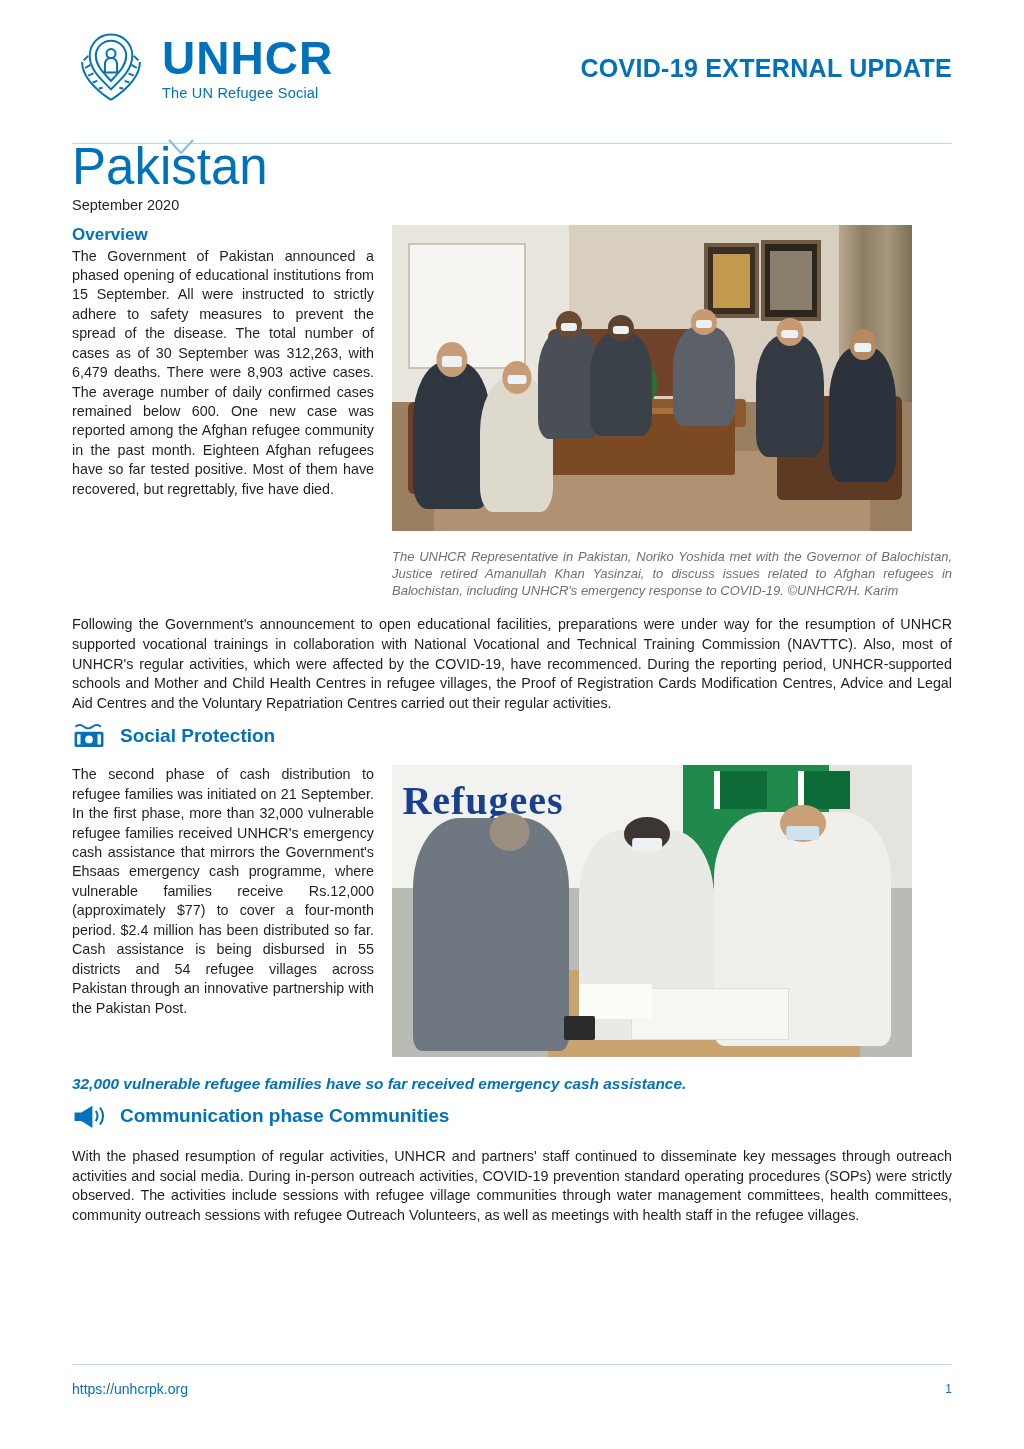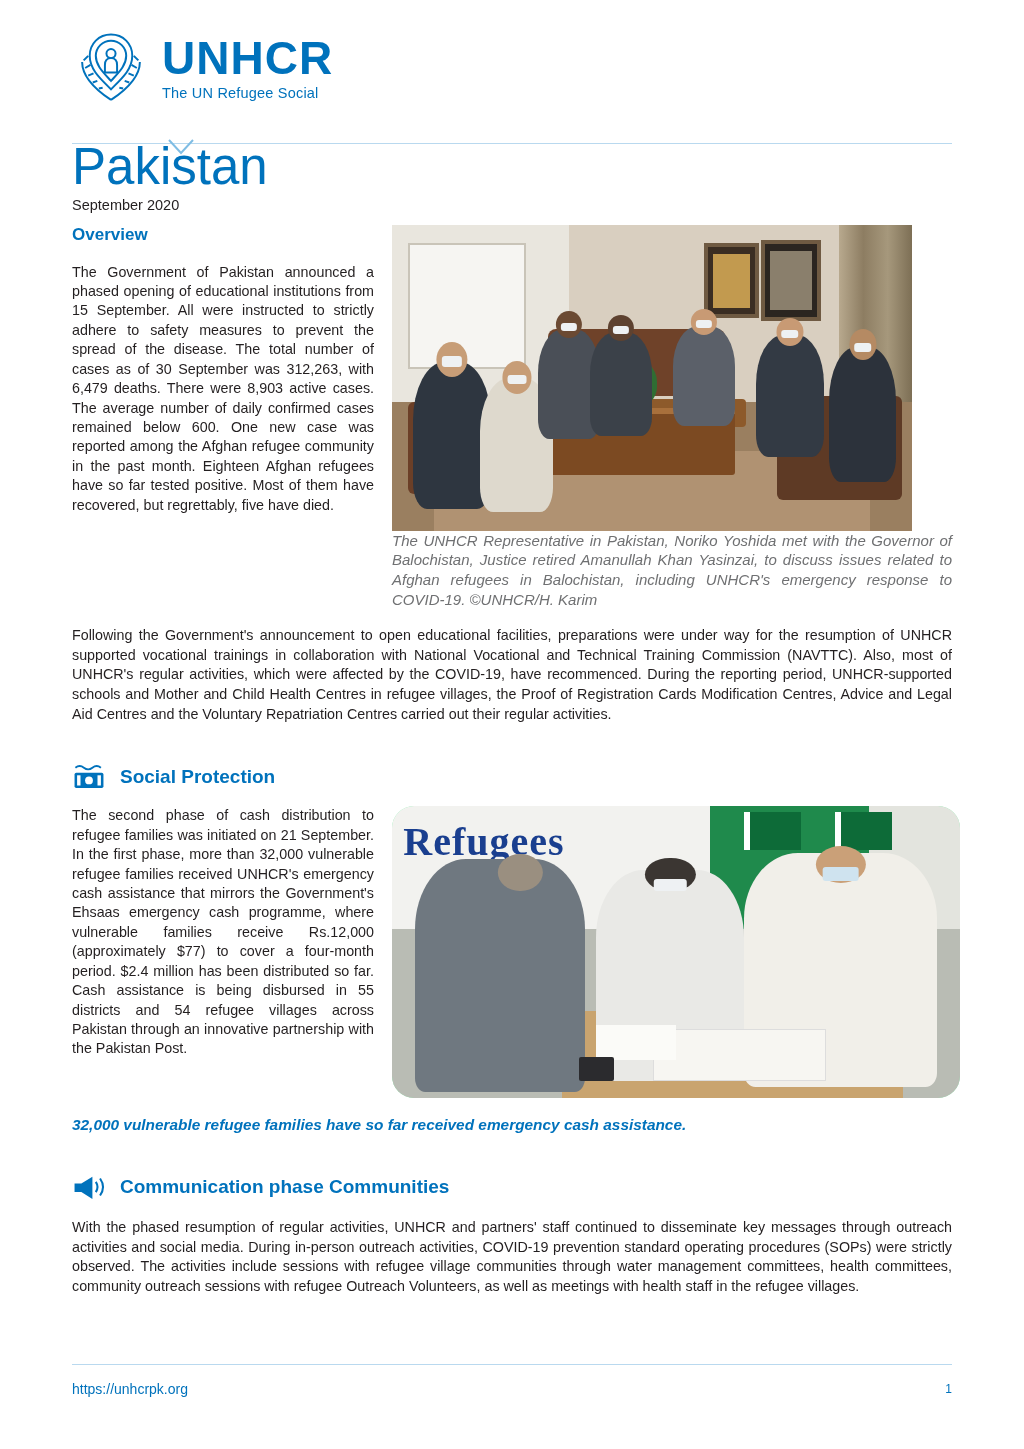--- a/index.html
+++ b/index.html
@@ -109,49 +109,49 @@
     width: 302px;
     flex: 0 0 302px;
   }
   .col-right {
     flex: 1 1 auto;
   }
   .section-heading {
     font-size: 17px;
     font-weight: bold;
     color: #0072bc;
-    margin-bottom: 18px;
+    margin-bottom: 2px;
   }
   .body-text {
     font-size: 14.3px;
     line-height: 1.36;
     text-align: justify;
     color: #231f20;
   }
   .caption {
-    font-size: 15px;
+    font-size: 13px;
     line-height: 1.33;
     color: #6f7072;
     font-style: italic;
     text-align: justify;
-    margin-top: 0;
+    margin-top: 17px;
   }
   .para-wide {
     font-size: 14.3px;
     line-height: 1.37;
     text-align: justify;
     margin-top: 16px;
   }
 
   
   .sec-head-row {
     display: flex;
     align-items: center;
     gap: 14px;
-    margin-top: 38px;
+    margin-top: 8px;
   }
   .sec-icon {
     width: 34px;
     height: 30px;
     flex: 0 0 auto;
     display: flex;
     align-items: center;
     justify-content: center;
   }
   .sec-title {
@@ -223,25 +223,24 @@
   .p1-sofaL { position:absolute; left:3%; bottom:12%; width:26%; height:30%; background:#6b3f27; border-radius:6px; }
   .p1-sofaR { position:absolute; right:2%; bottom:10%; width:24%; height:34%; background:#5e3a25; border-radius:6px; }
   .p1-sofaC { position:absolute; left:30%; top:34%; width:34%; height:22%; background:#6f4229; border-radius:8px; }
   .person { position:absolute; border-radius:40% 40% 18% 18%; }
   .person .head { position:absolute; left:50%; top:0; transform:translateX(-50%); border-radius:50%; }
   .person .mask { position:absolute; left:50%; transform:translateX(-50%); background:#eef1f3; border-radius:3px; }
 
   
   .photo2 {
     position: relative;
-    width: 568px;
+    width: 520px;
     height: 292px;
     overflow: hidden;
     background: #86efac;
-    border-radius: 22px;
   }
   .p2-bannerW { position:absolute; left:0; top:0; width:56%; height:48%; background:#f2f2ef; }
   .p2-bannerG { position:absolute; left:56%; top:0; width:30%; height:42%; background:#1f8a4c; }
   .p2-bannerFlag { position:absolute; left:62%; top:2%; width:9%; height:13%; background:#0d6b38; border-left:6px solid #fff; }
   .p2-bannerFlag2 { position:absolute; left:78%; top:2%; width:9%; height:13%; background:#0d6b38; border-left:6px solid #fff; }
   .p2-refugees { position:absolute; left:2%; top:4%; font-size:40px; font-weight:bold; color:#1a3f8f; font-family:"Liberation Serif", serif; letter-spacing:1px; }
   .p2-right { position:absolute; right:0; top:0; width:16%; height:46%; background:#e3e4de; }
   .p2-floor { position:absolute; left:0; bottom:0; width:100%; height:58%; background:#b9bcb4; }
   .p2-table { position:absolute; left:30%; bottom:0; width:60%; height:30%; background:#c9a46f; }
   .p2-papers { position:absolute; left:46%; bottom:6%; width:30%; height:17%; background:#f7f6f2; border:1px solid #ddd; }
@@ -267,20 +266,21 @@
             <path d="M14 40 L20 34 M16 50 L23 46 M20 60 L27 57 M26 69 L32 67 M34 77 L39 76"></path>
             <path d="M86 40 L80 34 M84 50 L77 46 M80 60 L73 57 M74 69 L68 67 M66 77 L61 76"></path>
           </g>
         </svg>
       </span>
       <span class="logo-text">
         <span class="logo-title">UNHCR</span>
         <span class="logo-sub">The UN Refugee Social</span>
       </span>
     </div>
+    <div class="header-title">COVID-19 EXTERNAL UPDATE</div>
   </div>
 
   <div class="header-rule"></div>
   <span class="chevron">
     <svg viewBox="0 0 26 16" width="26" height="16" aria-hidden="true">
       <path d="M1 1 L13 14 L25 1" fill="none" stroke="#7fbde4" stroke-width="2"></path>
     </svg>
   </span>
 
   <div class="doc-title">Pakistan</div>

